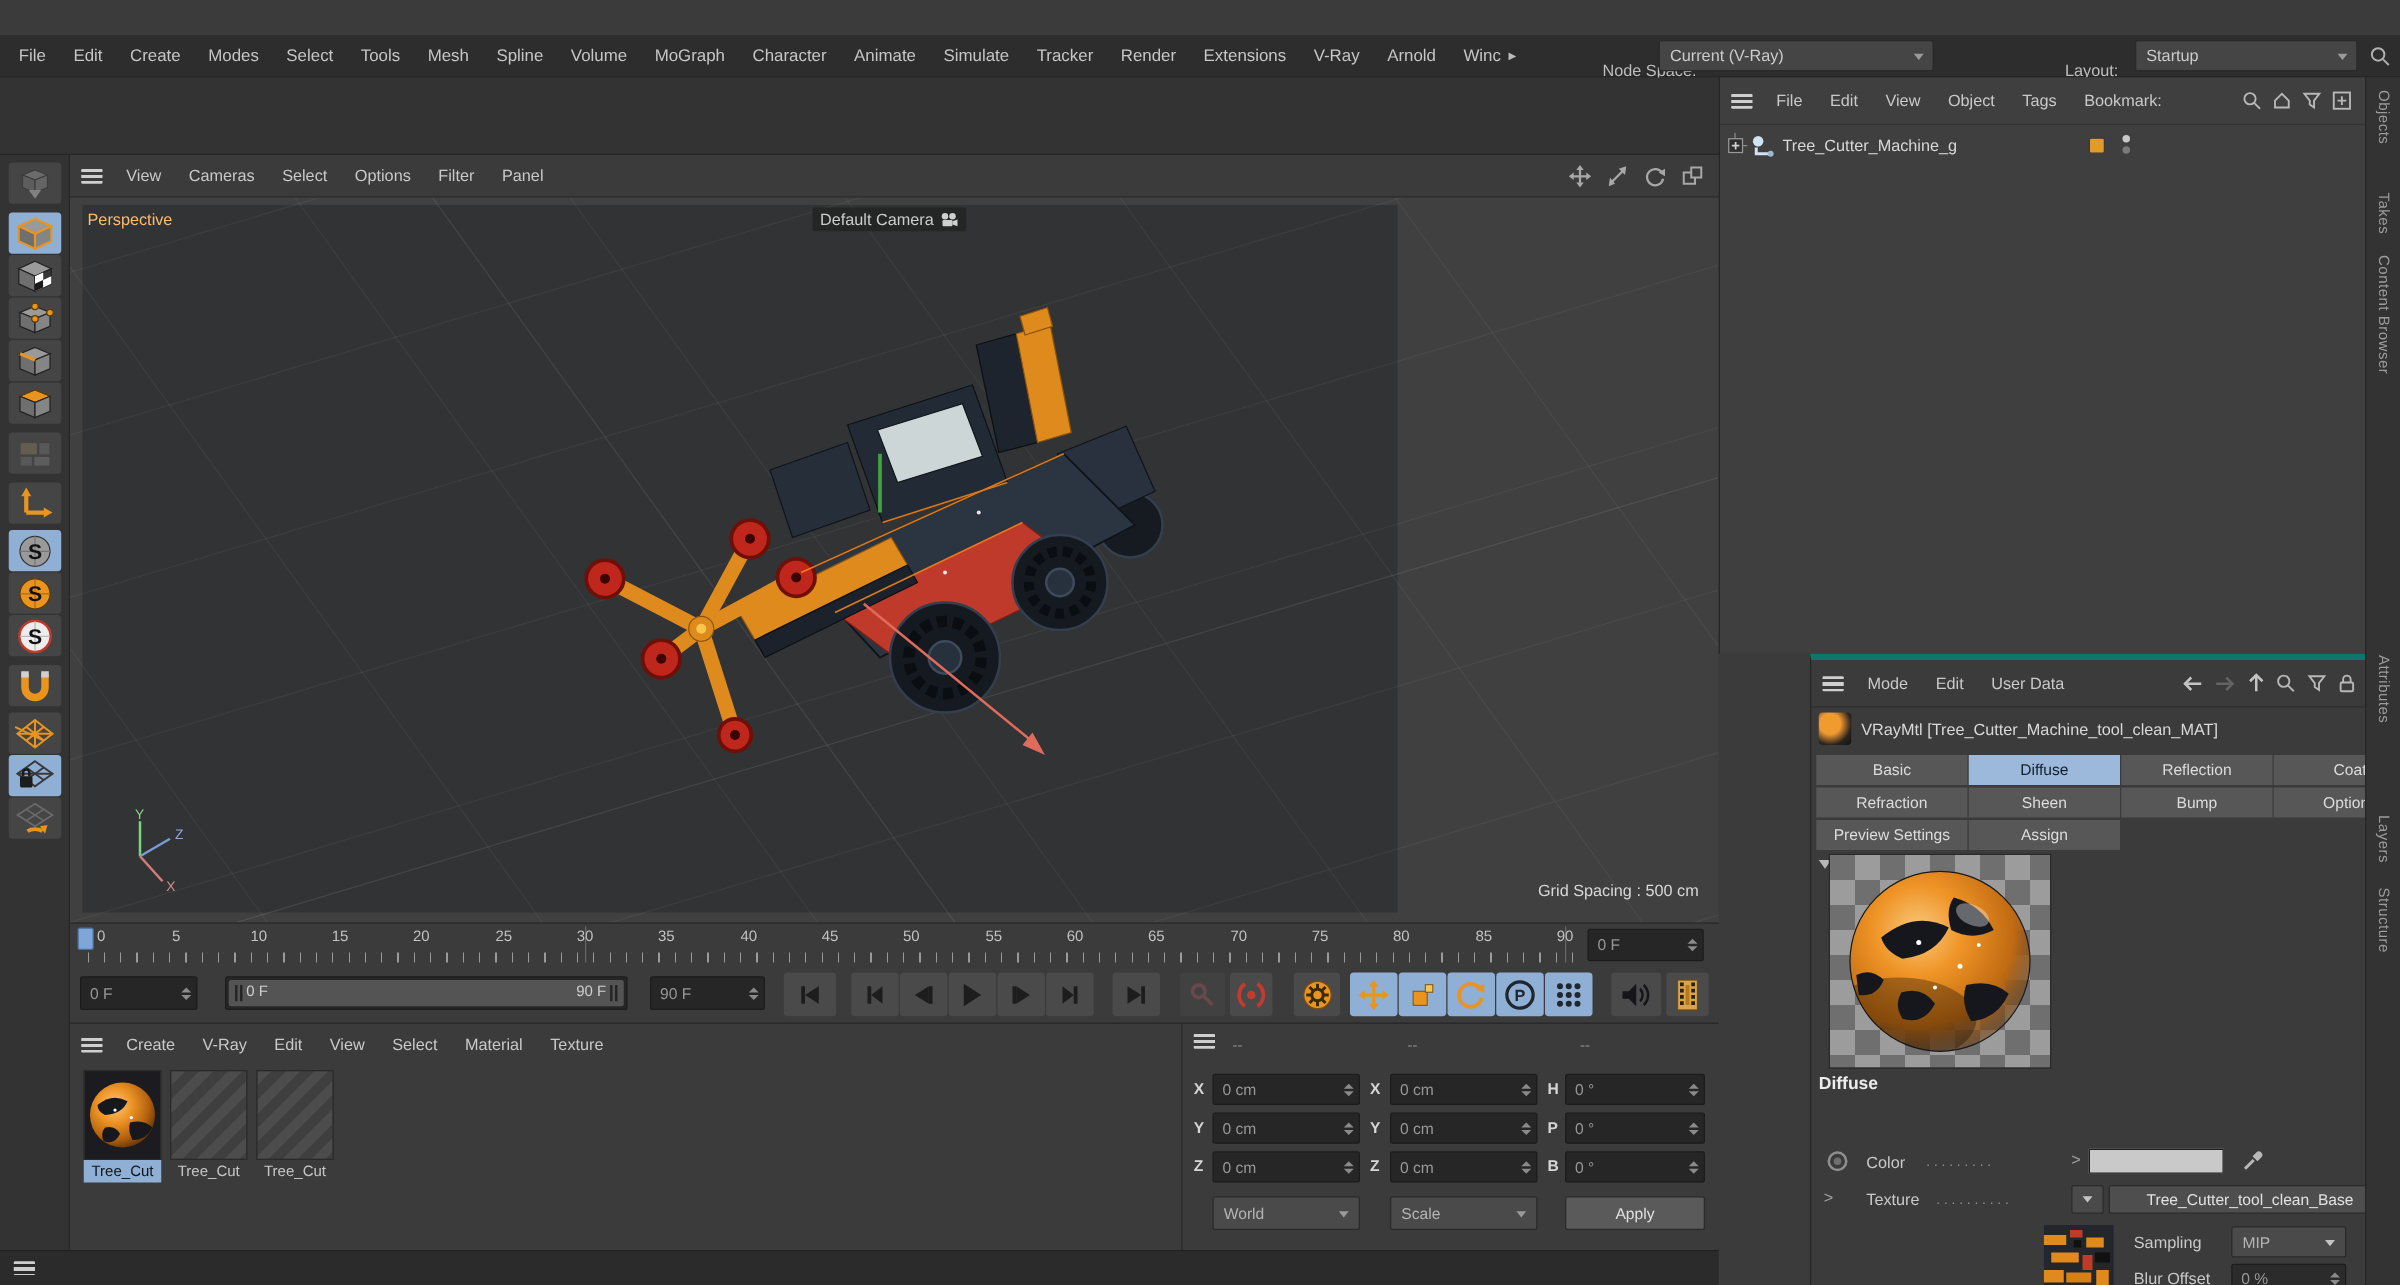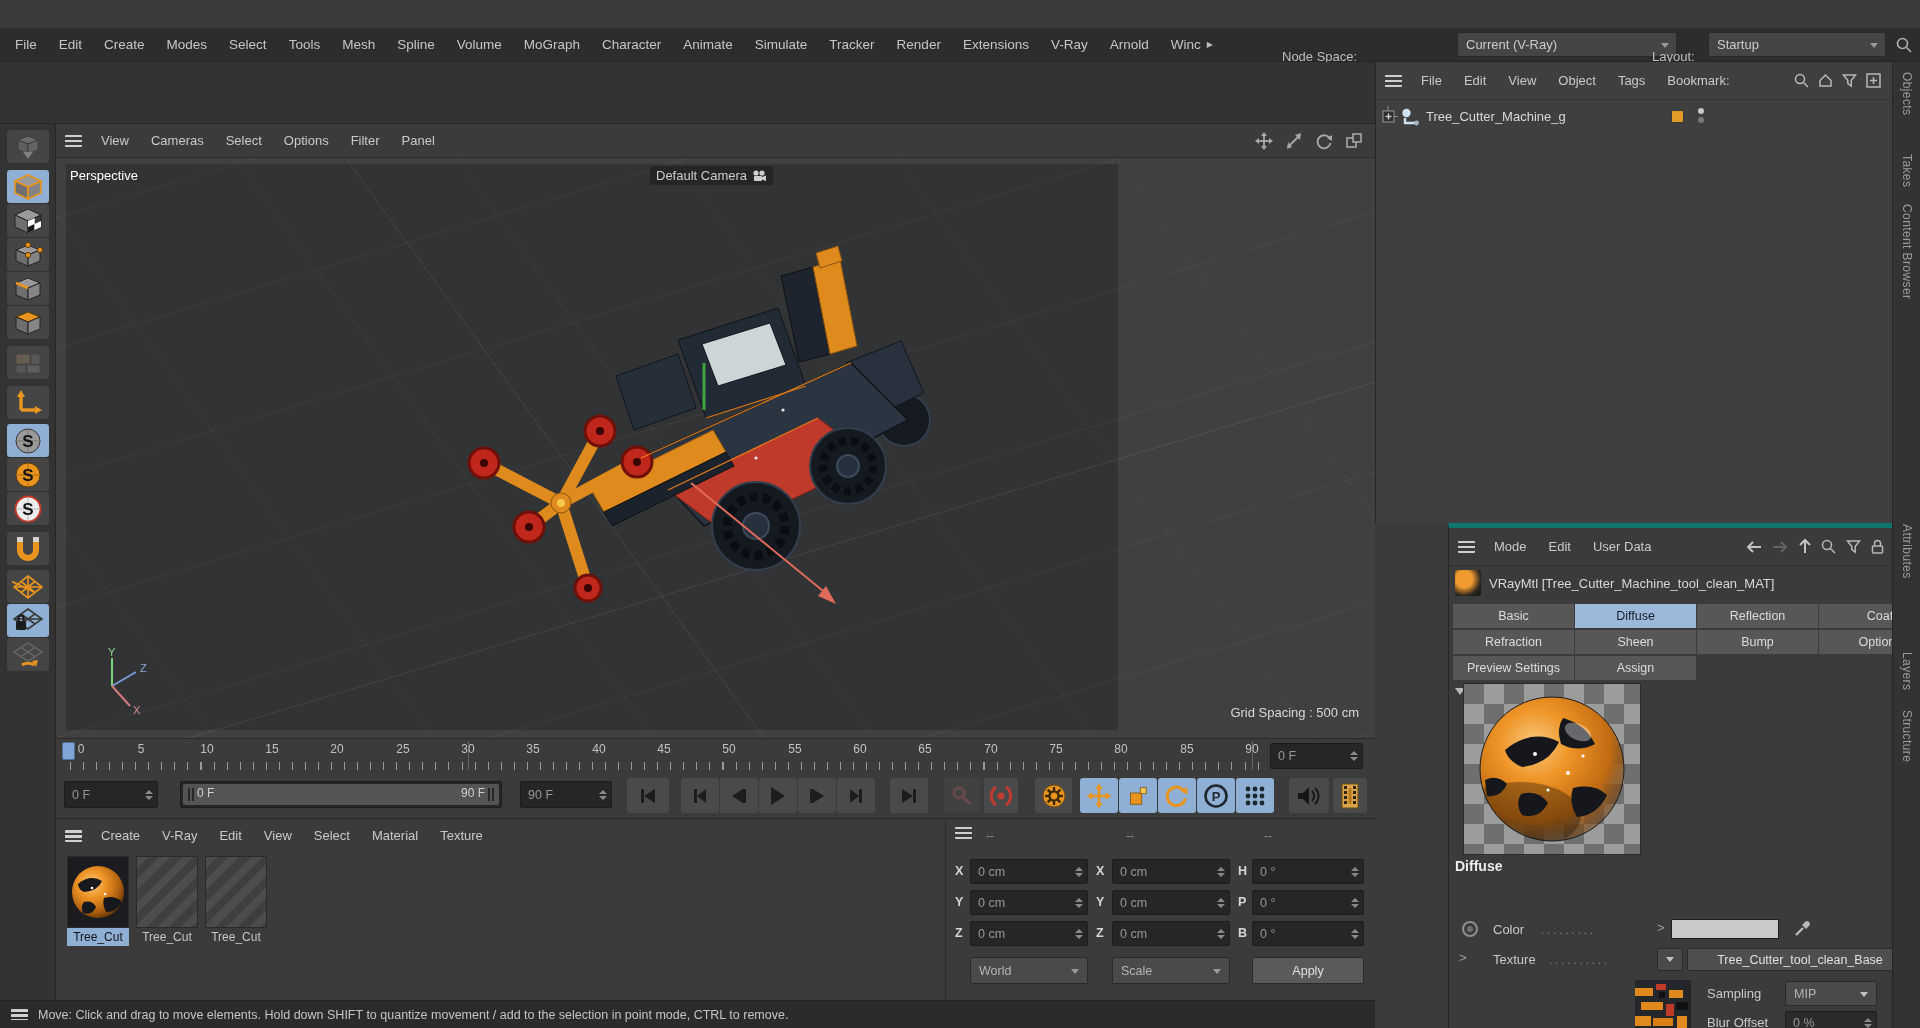--- a/index.html
+++ b/index.html
@@ -37,21 +37,21 @@
   .psrtxt{width:9px;font-size:9px;line-height:9px;word-break:break-all;color:#a06858;font-weight:bold;opacity:.8}
   
   .leftbar{left:0;top:124px;width:56px;height:876px;background:#333;border-right:1px solid #262626}
   .ltile{position:absolute;left:7px;width:42px;height:33px;background:#454545;border-radius:3px;display:flex;align-items:center;justify-content:center}
   .ltile.sel{background:#8fb0d4}
   .ltile.off svg{opacity:.45}
   
   .vp{left:56px;top:124px;width:1319px;height:614px;background:#404040}
   .vpmenu{position:absolute;left:0;top:0;width:1319px;height:34px;background:#3b3b3b;border-bottom:1px solid #2d2d2d;display:flex;align-items:center}
   .vparea{position:absolute;left:0;top:34px;width:1319px;height:580px;overflow:hidden}
-  .vplabel{position:absolute;left:14px;top:10px;color:#ffffff;font-size:13px}
+  .vplabel{position:absolute;left:14px;top:10px;color:#fdba74;font-size:13px}
   .camlabel{position:absolute;left:594px;top:8px;background:rgba(25,25,25,.55);border-radius:2px;color:#cdcdcd;font-size:13px;padding:2px 6px;display:flex;align-items:center;gap:4px}
   .gridspacing{position:absolute;right:16px;bottom:18px;color:#d8d8d8;font-size:13px}
   .navicons{position:absolute;right:10px;top:6px;display:flex;gap:8px}
   .navicons span{width:22px;height:22px;display:flex;align-items:center;justify-content:center}
   .axisgizmo{position:absolute;left:28px;bottom:18px}
   
   .ruler{left:56px;top:738px;width:1319px;height:34px;background:#3b3b3b;border-top:1px solid #2a2a2a}
   .tick-num{position:absolute;top:3px;width:30px;margin-left:-15px;text-align:center;color:#c2c2c2;font-size:12px}
   .tickstrip{position:absolute;left:14px;top:23px;width:1192px;height:8px;
     background:repeating-linear-gradient(90deg,#9a9a9a 0 1px,transparent 1px 13.05px)}
@@ -134,21 +134,21 @@
       <span class="menu-item">Simulate</span>
       <span class="menu-item">Tracker</span>
       <span class="menu-item">Render</span>
       <span class="menu-item">Extensions</span>
       <span class="menu-item">V-Ray</span>
       <span class="menu-item">Arnold</span>
       <span class="menu-item" style="padding-right:2px">Winc</span>
       <span class="ovfl">▶</span>
     </div>
     <span class="mlabel" style="left:1282px">Node Space:</span>
-    <div class="combo" style="left:1457px;width:220px">
+    <div class="combo" style="left:1327px;width:220px">
       <span>Current (V-Ray)</span><span class="chev"></span>
     </div>
     <span class="mlabel" style="left:1652px">Layout:</span>
     <div class="combo" style="left:1708px;width:178px">
       <span>Startup</span><span class="chev"></span>
     </div>
     <svg class="abs" style="left:1895px;top:8px" width="18" height="18" viewBox="0 0 18 18">
         <circle cx="7.5" cy="7.5" r="5" fill="none" stroke="#b0b0b0" stroke-width="1.6"></circle>
         <line x1="11.5" y1="11.5" x2="16" y2="16" stroke="#b0b0b0" stroke-width="1.6"></line>
       </svg>
@@ -1264,16 +1264,15 @@
     <span class="vtab" style="top:142px">Content Browser</span>
     <span class="vtab" style="top:462px">Attributes</span>
     <span class="vtab" style="top:590px">Layers</span>
     <span class="vtab" style="top:648px">Structure</span>
   </div>
 
   <div class="abs statusbar">
     <span class="hamwrap" style="width:30px;margin-left:4px">
         <span class="ham" style="height:11px"></span>
       </span>
-    <span class="status-text" style="margin-left:4px">Move: Click and drag to move elements. Hold down SHIFT to quantize movement / add to the selection in point mode, CTRL to remove.</span>
   </div>
 
 </div>
 
 </body></html>

